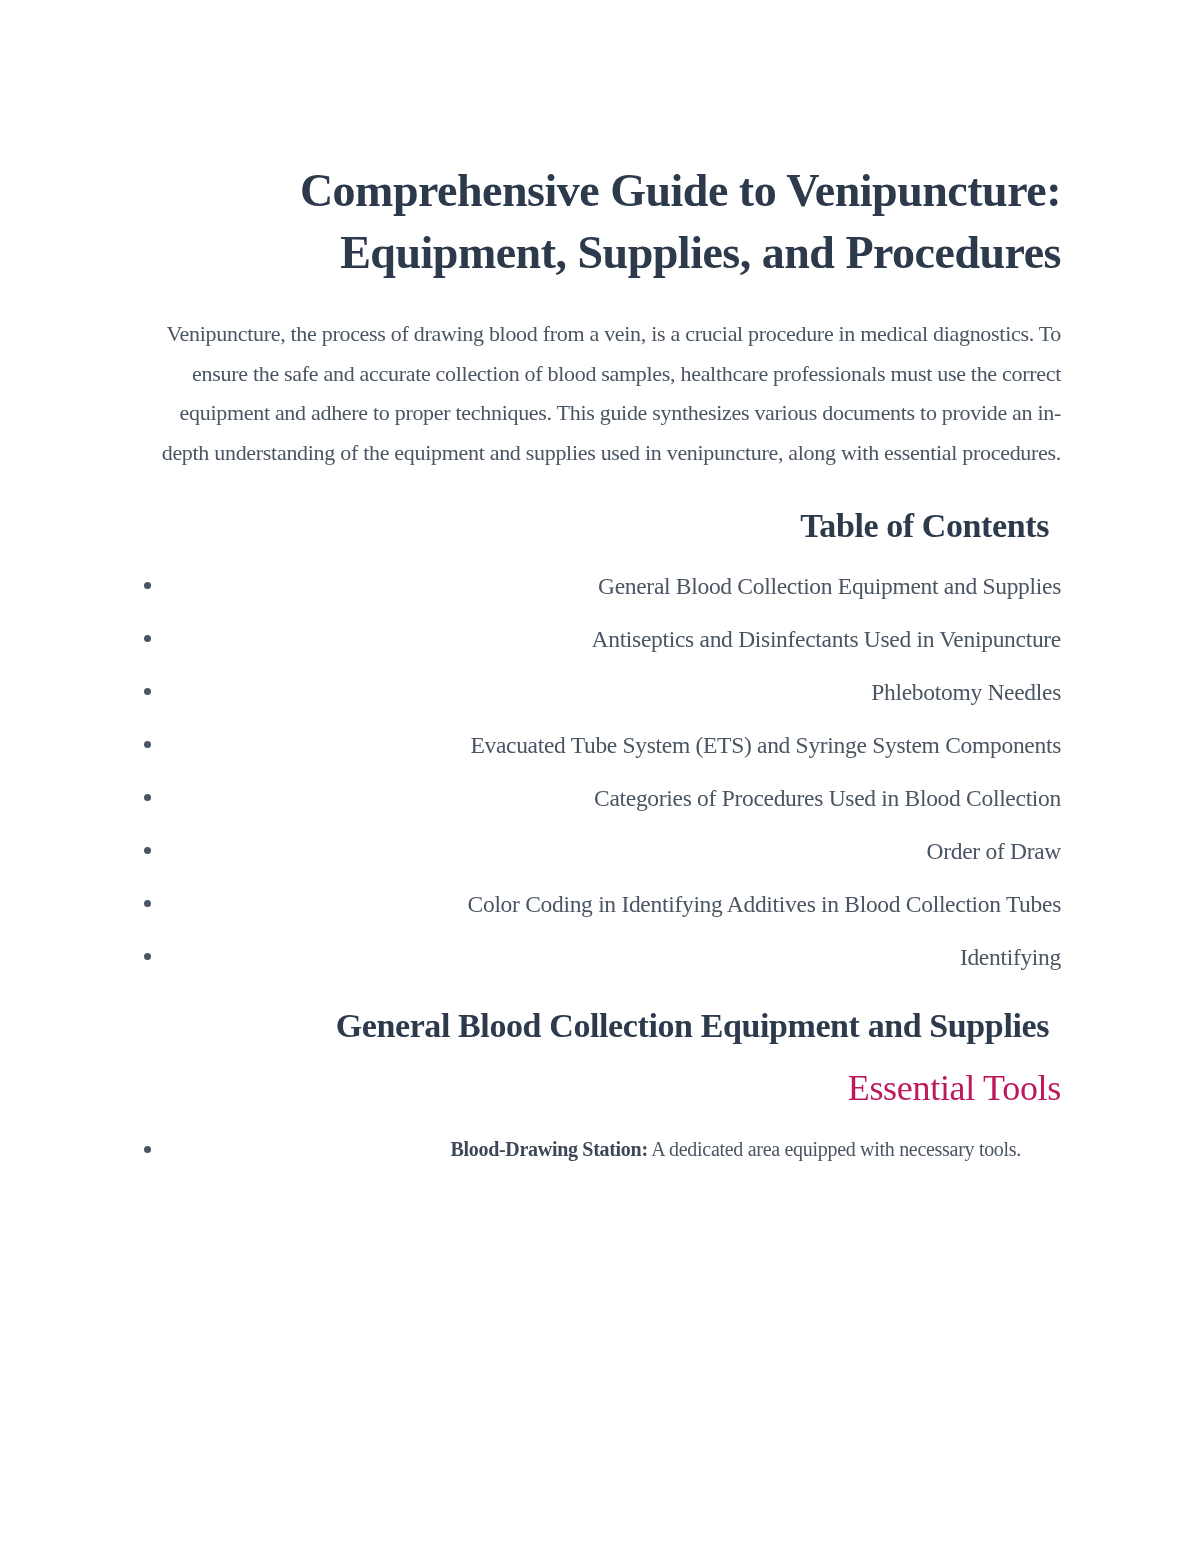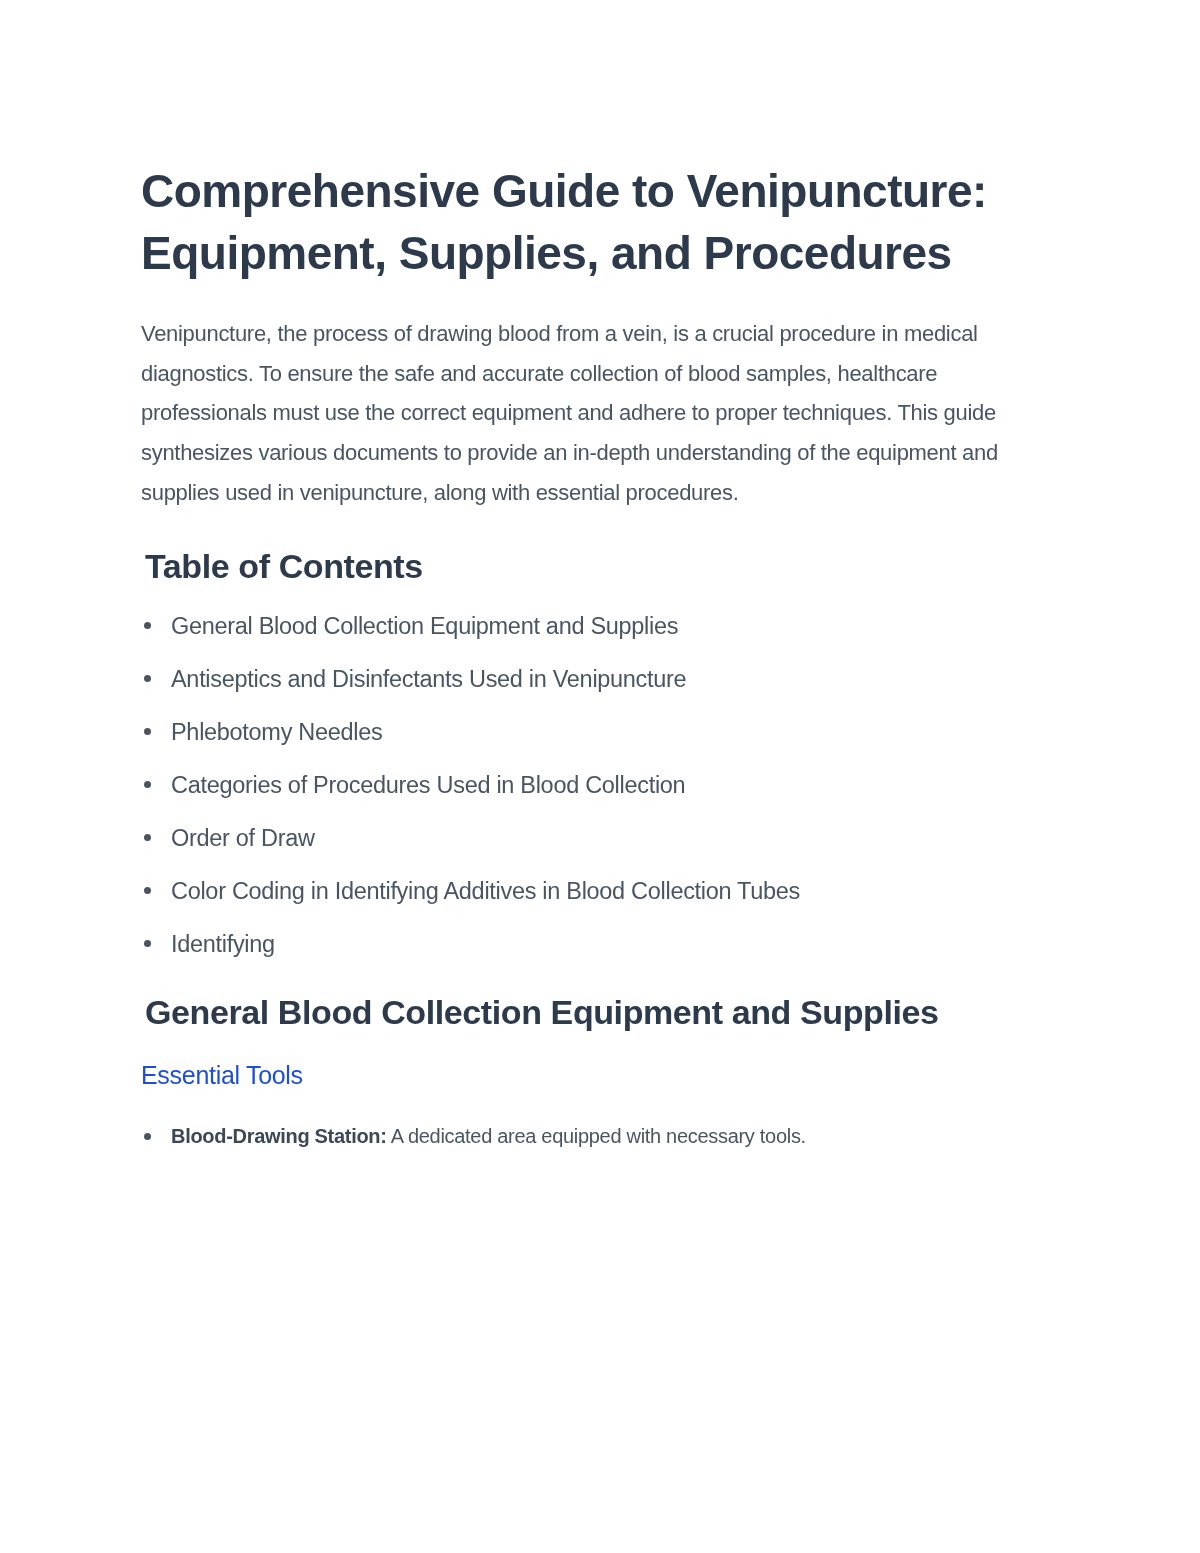--- a/index.html
+++ b/index.html
@@ -1,26 +1,26 @@
 <!DOCTYPE html>
 <html><head>
 <meta charset="utf-8">
 <style>
   html, body { margin: 0; padding: 0; background: #ffffff; }
   body { width: 1200px; height: 1553px; overflow: hidden; position: relative; }
-  .page { position: absolute; left: 141px; top: 160px; width: 920px; font-family: Liberation Sans, sans-serif; }
+  .page { position: absolute; left: 141px; top: 160px; width: 920px; font-family: Liberation Serif, serif; text-align: right; }
   h1 { margin: 0; font-size: 46px; line-height: 62px; font-weight: bold; color: #2c3a4b; letter-spacing: -0.5px; }
   .intro { margin: 30px 0 0 0; font-size: 22px; line-height: 39.7px; color: #4a5563; letter-spacing: -0.3px; }
-  h2 { margin: 4px; font-size: 34px; font-weight: bold; color: #2c3a4b; letter-spacing: -0.4px; }
+  h2 { margin: 12px; font-size: 34px; font-weight: bold; color: #2c3a4b; letter-spacing: -0.4px; }
   h2.toc { margin-top: 28px; line-height: 50px; }
   ul.toc-list { list-style: none; margin: 22px 0 0 0; padding: 0; }
   ul.toc-list li { position: relative; padding-left: 30px; font-size: 23.5px; line-height: 26px; color: #4a5563; margin-bottom: 27px; letter-spacing: -0.3px; }
   .bullet { position: absolute; left: 3px; top: 9px; width: 7px; height: 7px; border-radius: 50%; background: #4a5563; }
   h2.section { margin-top: 22px; line-height: 57px; }
-  h3 { margin: 14px 0 0 0; font-size: 25px; font-weight: normal; color: #1d4ed8; line-height: 40px; letter-spacing: -0.3px; }
+  h3 { margin: 14px 0 0 0; font-size: 36px; font-weight: normal; color: #be185d; line-height: 40px; letter-spacing: -0.3px; }
   ul.items { list-style: none; margin: 22px 0 0 0; padding: 0; }
   ul.items li { position: relative; padding-left: 30px; font-size: 20px; line-height: 39.7px; color: #4a5563; letter-spacing: -0.3px; width: 850px; }
   ul.items li .bullet { top: 16px; }
   ul.items li b { color: #3d4856; }
 </style>
 </head>
 <body>
 
 <div class="page">
   <h1>
@@ -28,20 +28,21 @@
     <span>Equipment, Supplies, and Procedures</span>
   </h1>
 
   <p class="intro">Venipuncture, the process of drawing blood from a vein, is a crucial procedure in medical diagnostics. To ensure the safe and accurate collection of blood samples, healthcare professionals must use the correct equipment and adhere to proper techniques. This guide synthesizes various documents to provide an in-depth understanding of the equipment and supplies used in venipuncture, along with essential procedures.</p>
 
   <h2 class="toc">Table of Contents</h2>
   <ul class="toc-list">
     <li><span class="bullet"></span><span>General Blood Collection Equipment and Supplies</span></li>
     <li><span class="bullet"></span><span>Antiseptics and Disinfectants Used in Venipuncture</span></li>
     <li><span class="bullet"></span><span>Phlebotomy Needles</span></li>
+    <li><span class="bullet"></span><span>Evacuated Tube System (ETS) and Syringe System Components</span></li>
     <li><span class="bullet"></span><span>Categories of Procedures Used in Blood Collection</span></li>
     <li><span class="bullet"></span><span>Order of Draw</span></li>
     <li><span class="bullet"></span><span>Color Coding in Identifying Additives in Blood Collection Tubes</span></li>
     <li><span class="bullet"></span><span>Identifying</span></li>
   </ul>
 
   <h2 class="section">General Blood Collection Equipment and Supplies</h2>
   <h3>Essential Tools</h3>
   <ul class="items">
     <li><span class="bullet"></span><b>Blood-Drawing Station:</b><span> A dedicated area equipped with necessary tools.</span></li>

